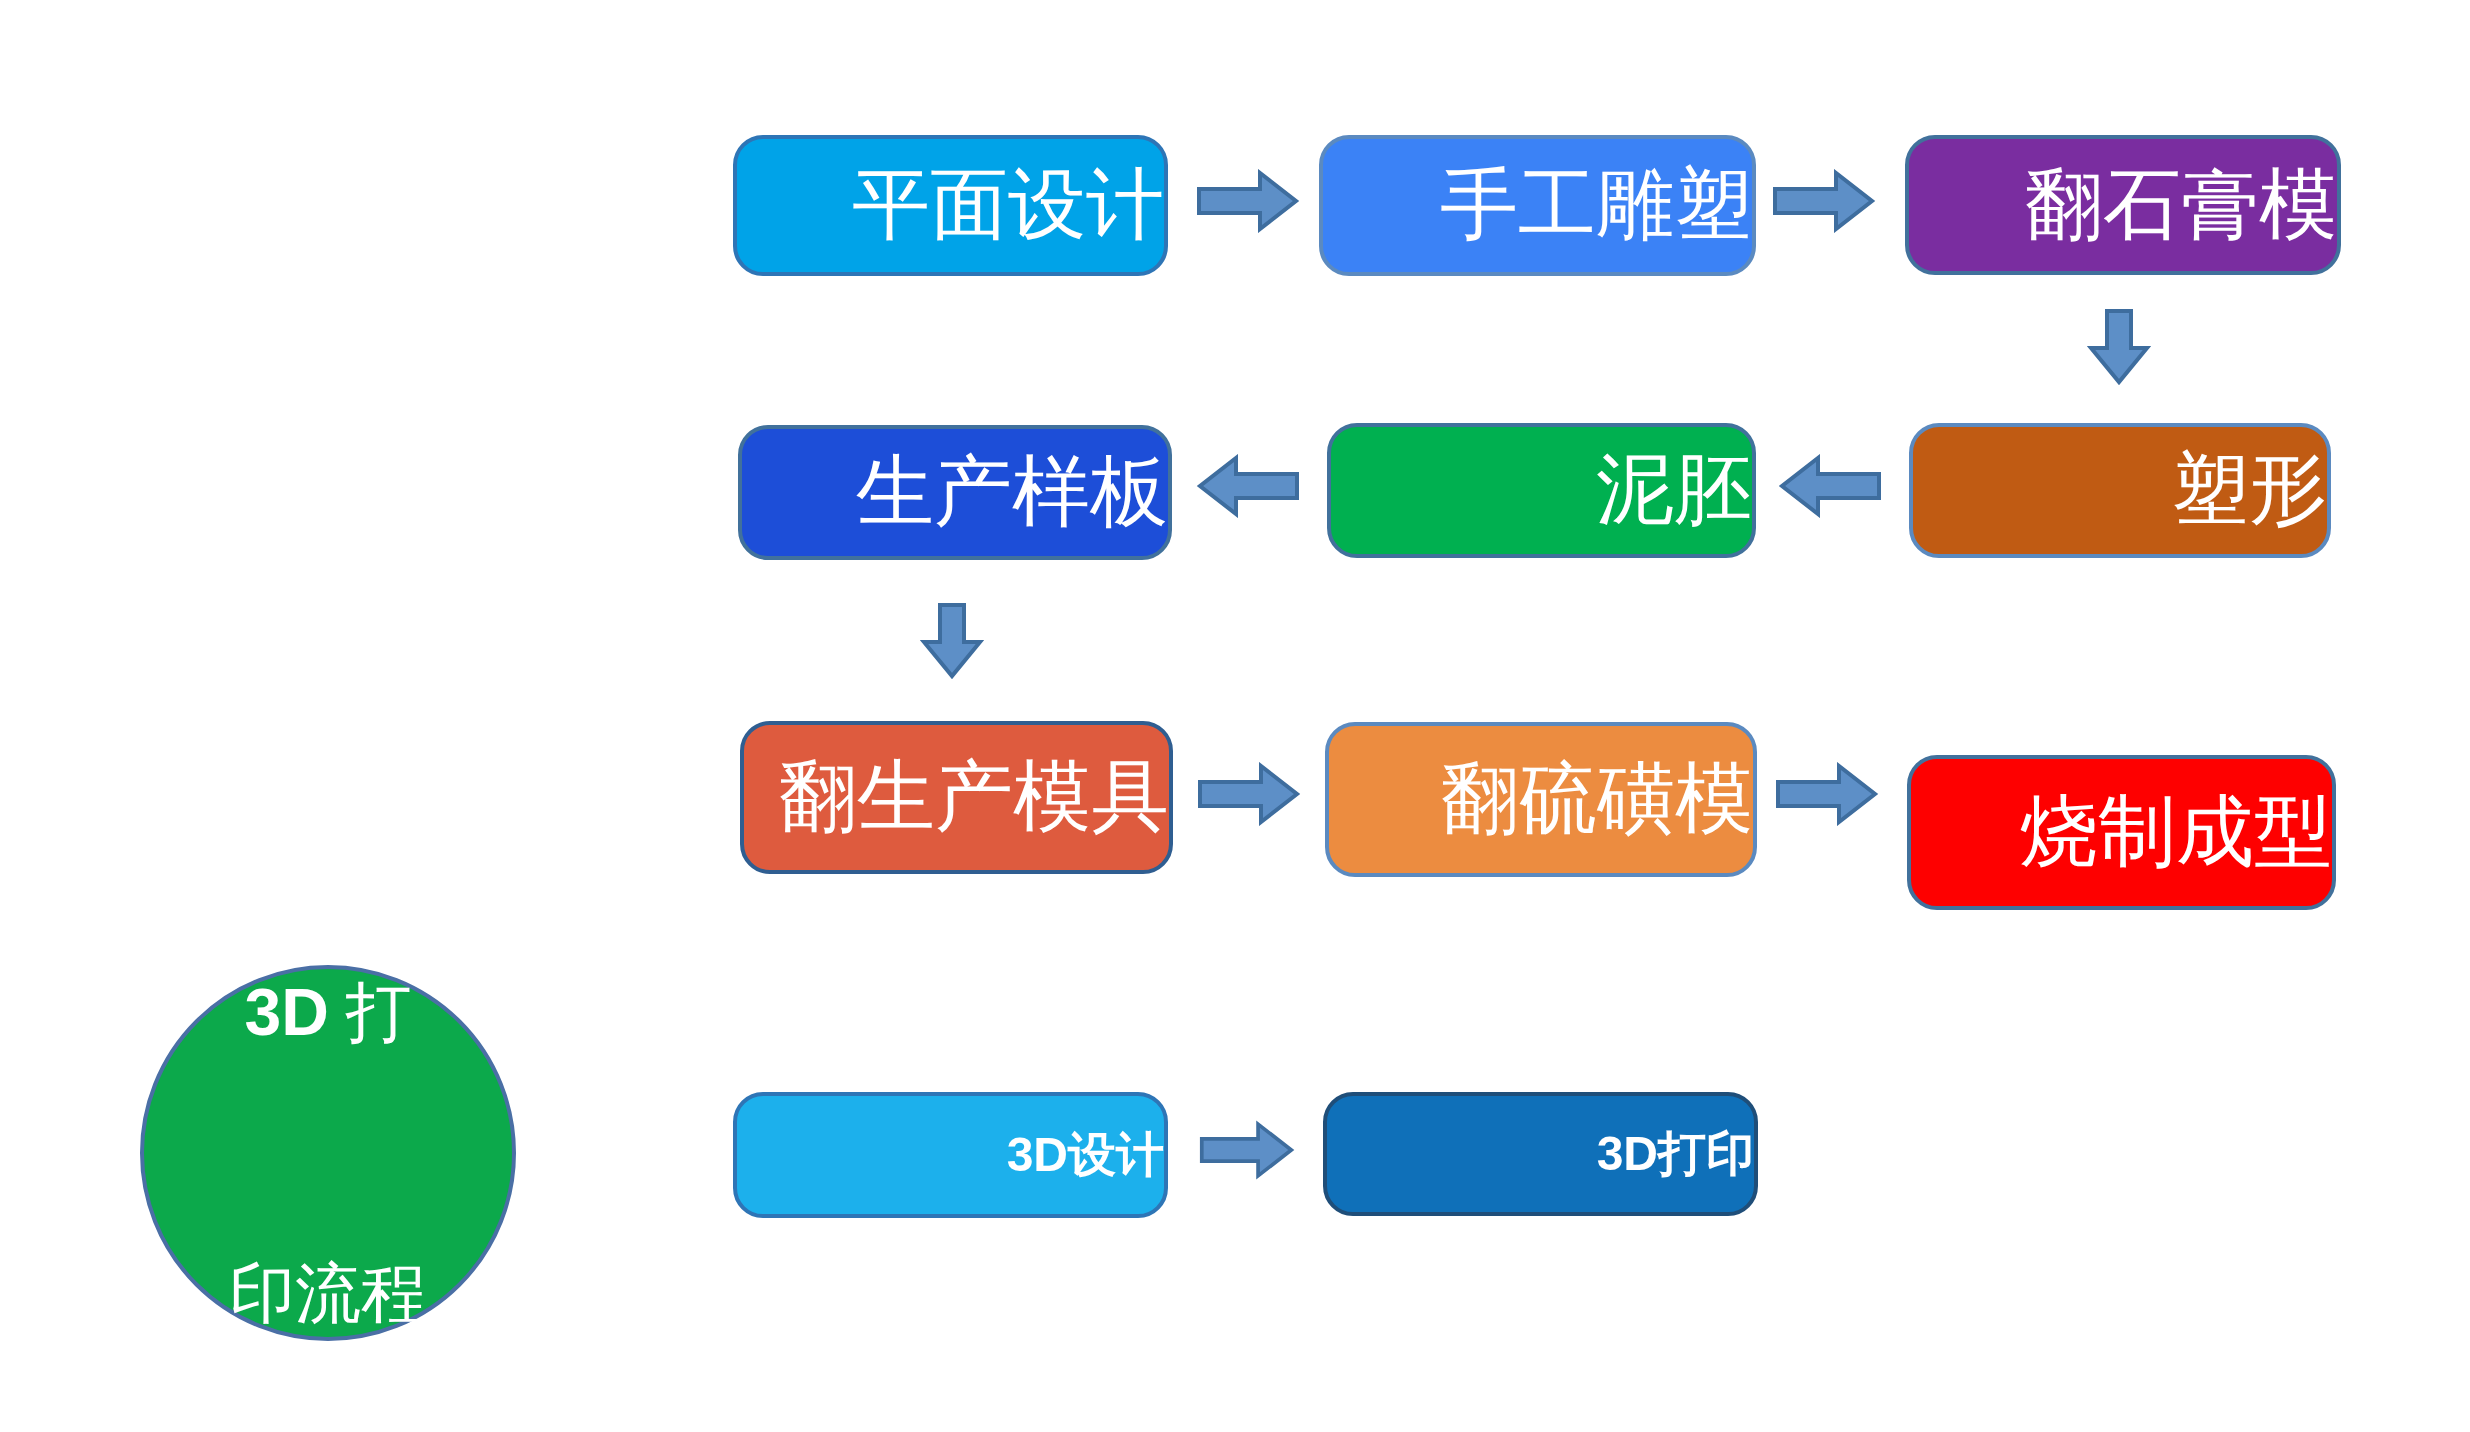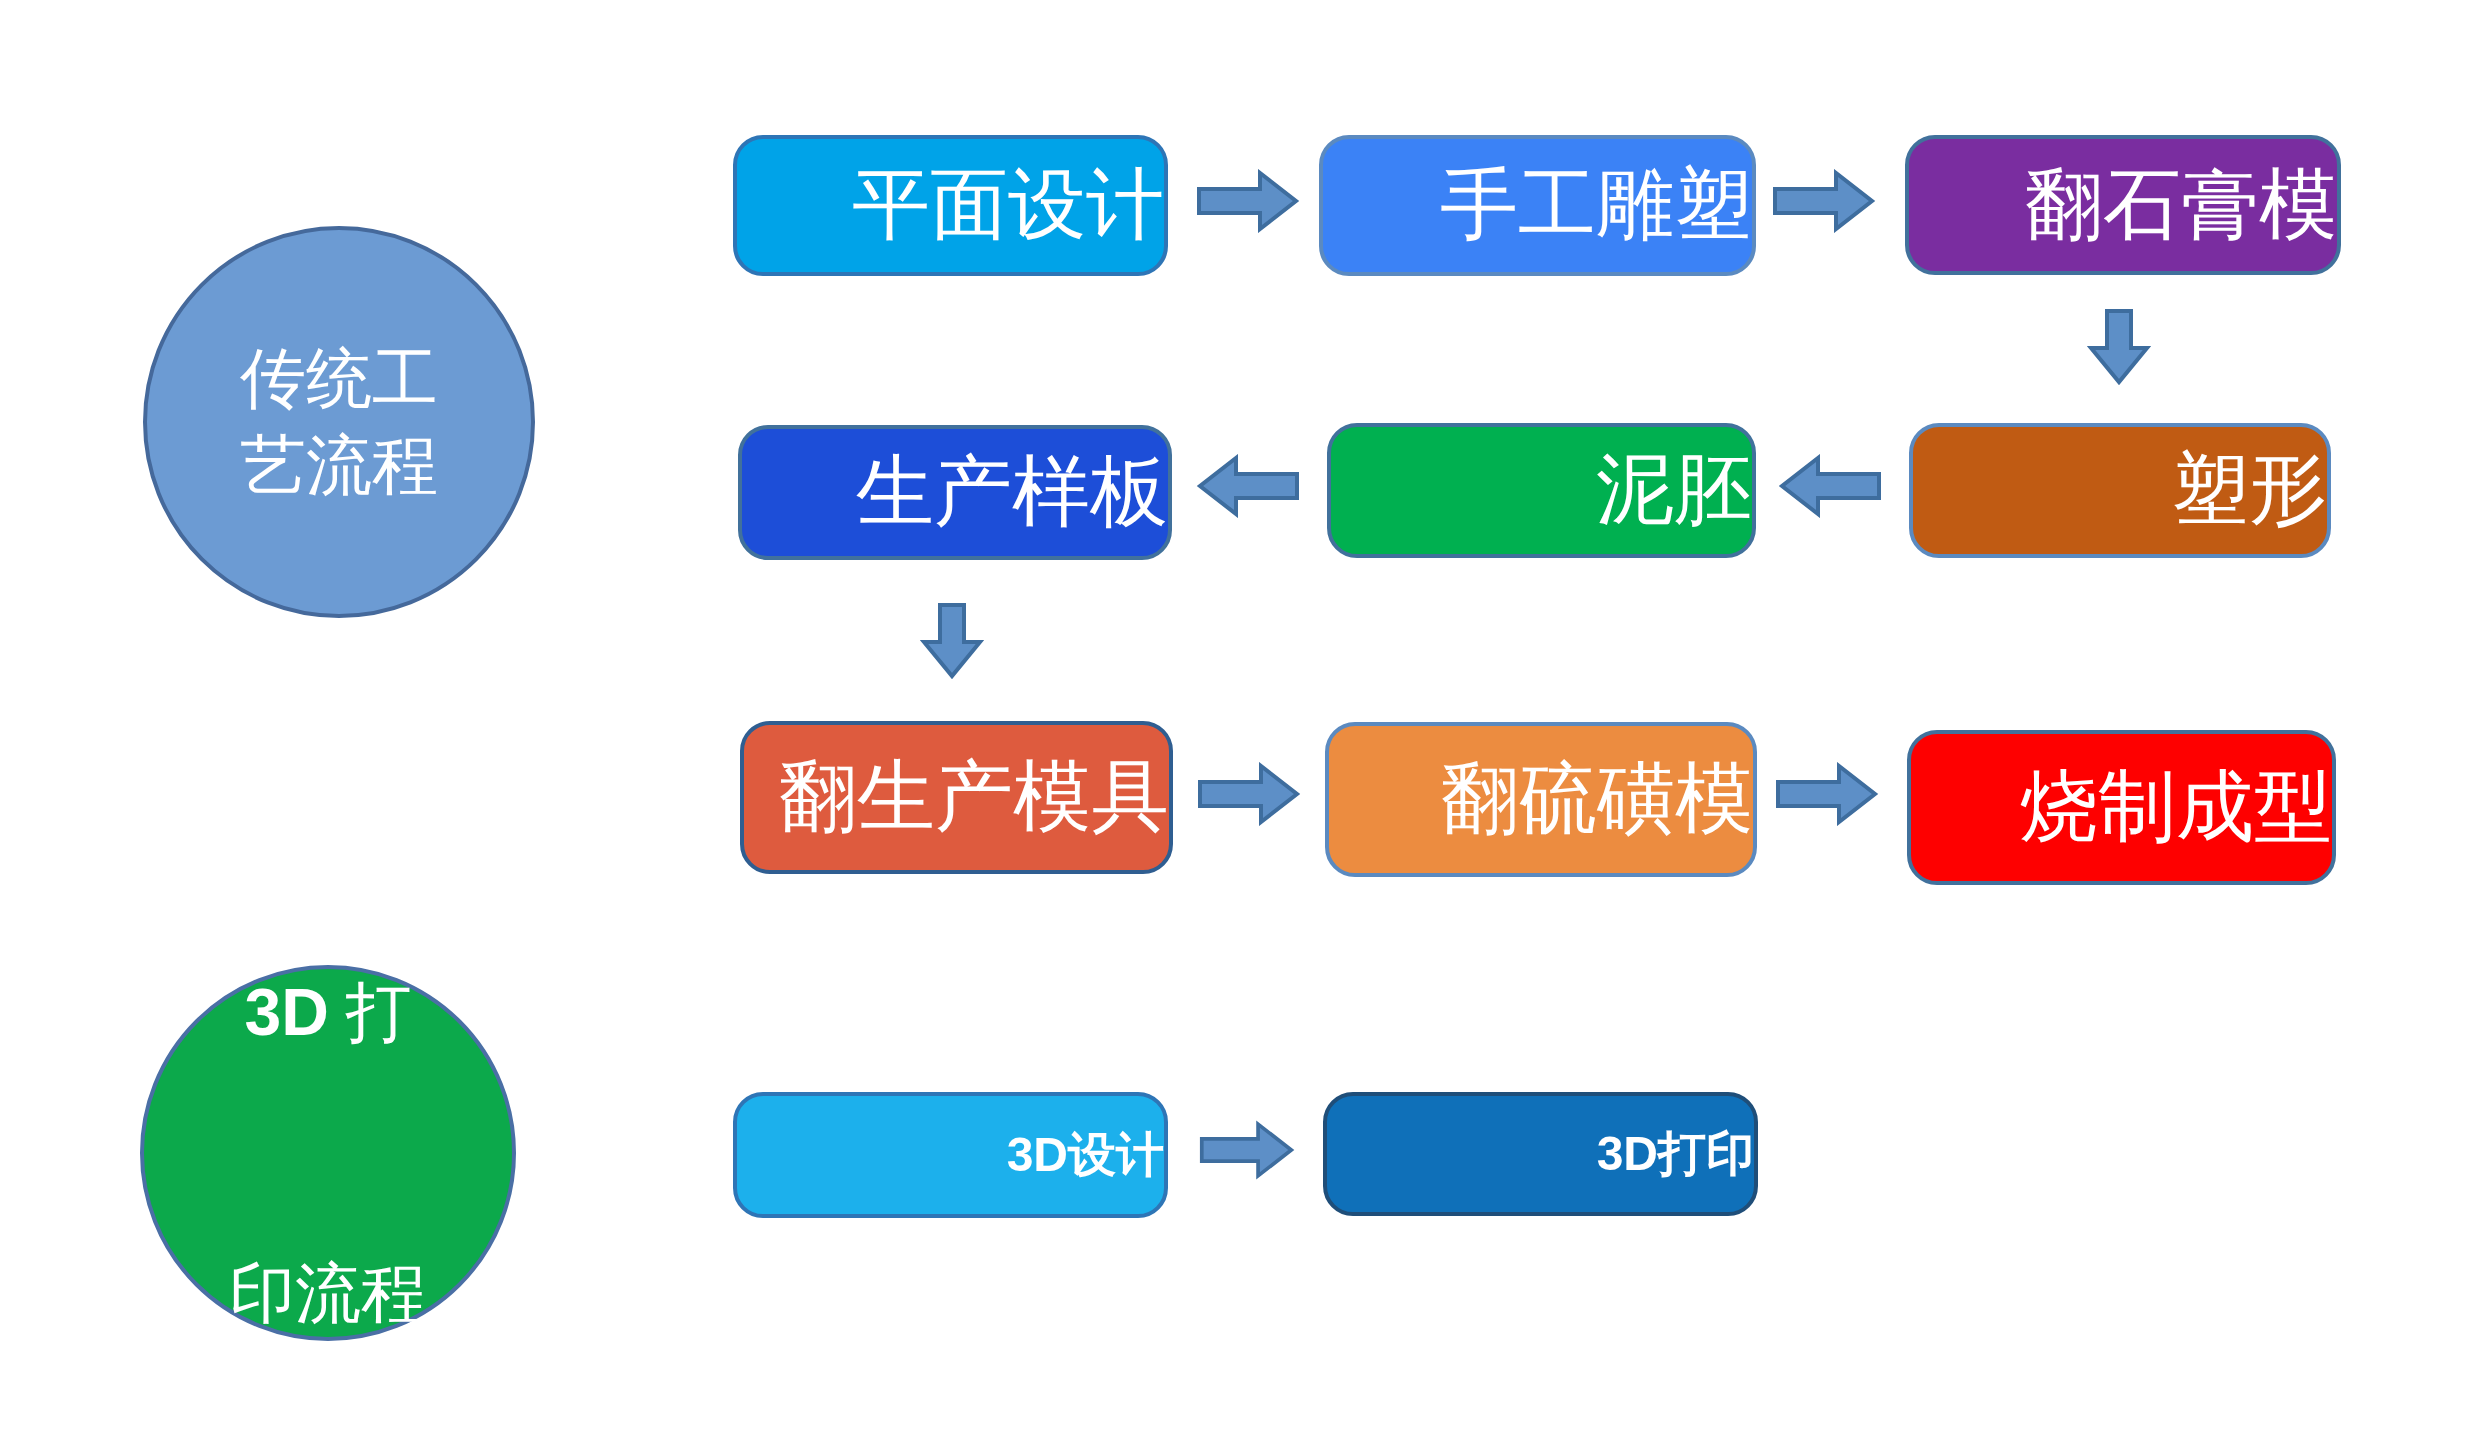--- a/index.html
+++ b/index.html
@@ -57,21 +57,21 @@
   .bd-navy   { border: 4px solid #1F4E79; }
 
   .n1  { left: 733px;  top: 135px;  width: 427px; height: 133px; }
   .n2  { left: 1319px; top: 135px;  width: 429px; height: 133px; }
   .n3  { left: 1905px; top: 135px;  width: 428px; height: 132px; }
   .n4  { left: 738px;  top: 425px;  width: 426px; height: 127px; }
   .n5  { left: 1327px; top: 423px;  width: 421px; height: 127px; }
   .n6  { left: 1909px; top: 423px;  width: 414px; height: 127px; }
   .n7  { left: 740px;  top: 721px;  width: 425px; height: 145px; }
   .n8  { left: 1325px; top: 722px;  width: 424px; height: 147px; }
-  .n9  { left: 1907px; top: 730px;  width: 421px; height: 147px; }
+  .n9  { left: 1907px; top: 755px;  width: 421px; height: 147px; }
   .n10 { left: 733px;  top: 1092px; width: 427px; height: 118px; }
   .n11 { left: 1323px; top: 1092px; width: 427px; height: 116px; }
 
   
   .arrow { position: absolute; }
   .a1 { left: 1196px; top: 169px;  }
   .a2 { left: 1772px; top: 169px;  }
   .a3 { left: 2087px; top: 308px;  }
   .a4 { left: 1778px; top: 454px;  }
   .a5 { left: 1196px; top: 454px;  }
@@ -79,24 +79,20 @@
   .a7 { left: 1197px; top: 762px;  }
   .a8 { left: 1775px; top: 762px;  }
   .a9 { left: 1199px; top: 1118px; }
   .ar-poly { stroke-width: 4; stroke-linejoin: miter; }
 </style>
 </head>
 <body>
 
 <div class="canvas">
 
-  <div class="circle circle-traditional" style="background-color: rgb(108, 155, 211);">
-    <div>传统工</div>
-    <div>艺流程</div>
-  </div>
 
   <div class="node n1 bd-bright" style="background-color: rgb(0, 163, 232);">
     <span>平面设计</span>
   </div>
 
   <svg class="arrow a1" width="104" height="64" viewBox="0 0 104 64">
     <polygon class="ar-poly" points="3,20 64,20 64,4 100,32 64,60 64,44 3,44" style="fill: rgb(93, 143, 199); stroke: rgb(62, 109, 158);"></polygon>
   </svg>
 
   <div class="node n2 bd-blue" style="background-color: #3b82f6;">

